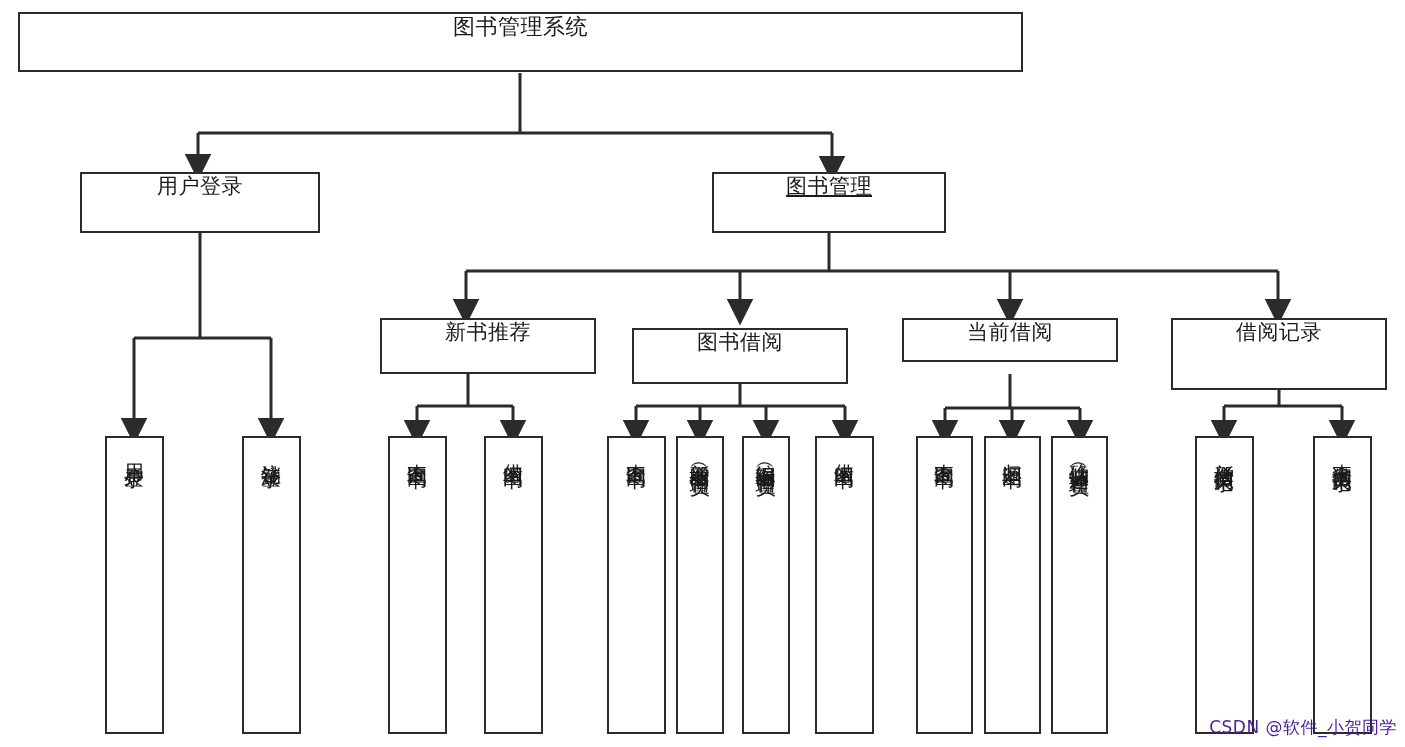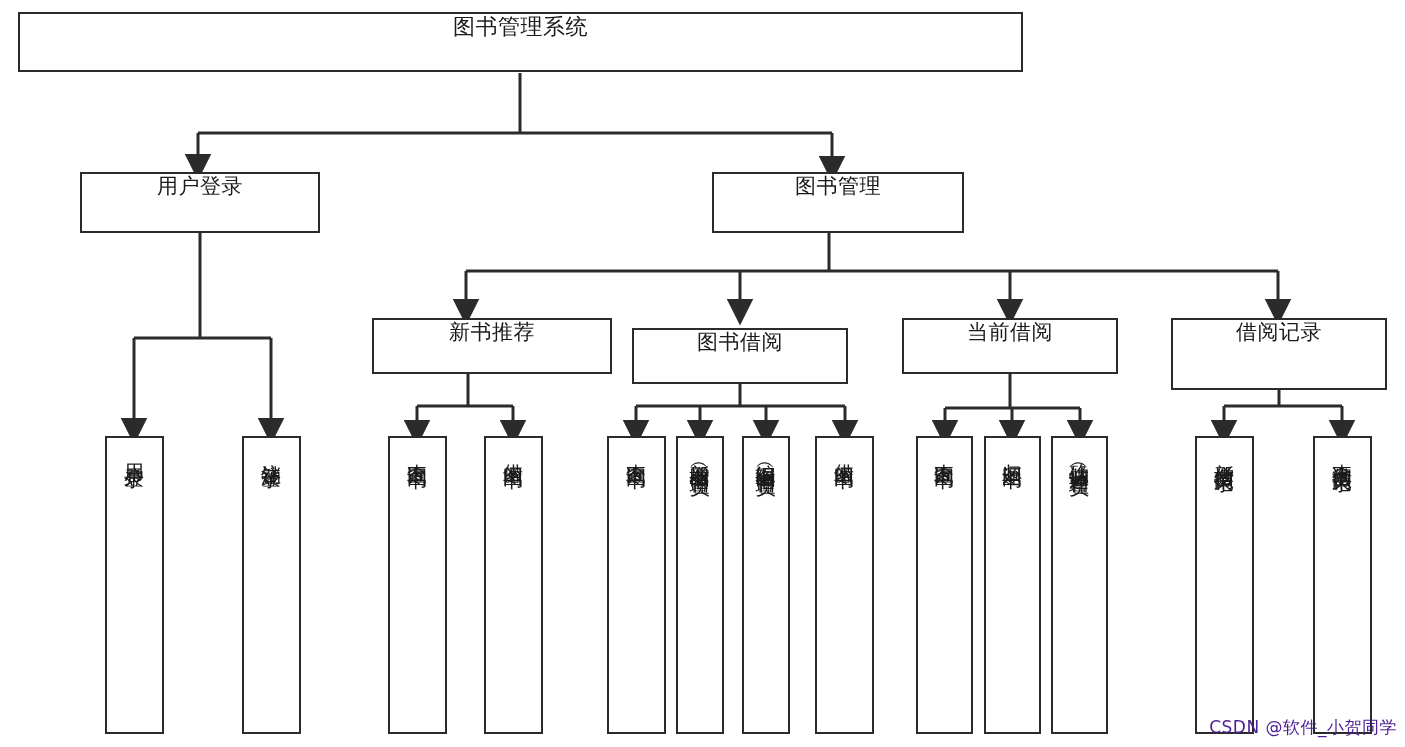--- a/index.html
+++ b/index.html
@@ -126,31 +126,31 @@
     </g>
   </svg>
 
   <div class="node level0" style="left:18px; top:12px; width:1005px; height:60px;">
     <span class="htext">图书管理系统</span>
   </div>
 
   <div class="node level1" style="left:80px; top:172px; width:240px; height:61px;">
     <span class="htext">用户登录</span>
   </div>
-  <div class="node level1" style="left:712px; top:172px; width:252px; height:61px;">
+  <div class="node level1" style="left:712px; top:172px; width:234px; height:61px;text-decoration:underline;">
     <span class="htext">图书管理</span>
   </div>
 
-  <div class="node level2" style="left:372px; top:318px; width:240px; height:56px;">
+  <div class="node level2" style="left:380px; top:318px; width:216px; height:56px;">
     <span class="htext">新书推荐</span>
   </div>
   <div class="node level2" style="left:632px; top:328px; width:216px; height:56px;">
     <span class="htext">图书借阅</span>
   </div>
-  <div class="node level2" style="left:902px; top:318px; width:216px; height:56px;">
+  <div class="node level2" style="left:902px; top:318px; width:216px; height:44px;">
     <span class="htext">当前借阅</span>
   </div>
   <div class="node level2" style="left:1171px; top:318px; width:216px; height:72px;">
     <span class="htext">借阅记录</span>
   </div>
 
   <div class="node leaf" style="left:105px; top:436px; width:59px; height:298px;">
     <span class="vtext">用户登录</span>
   </div>
   <div class="node leaf" style="left:242px; top:436px; width:59px; height:298px;">

